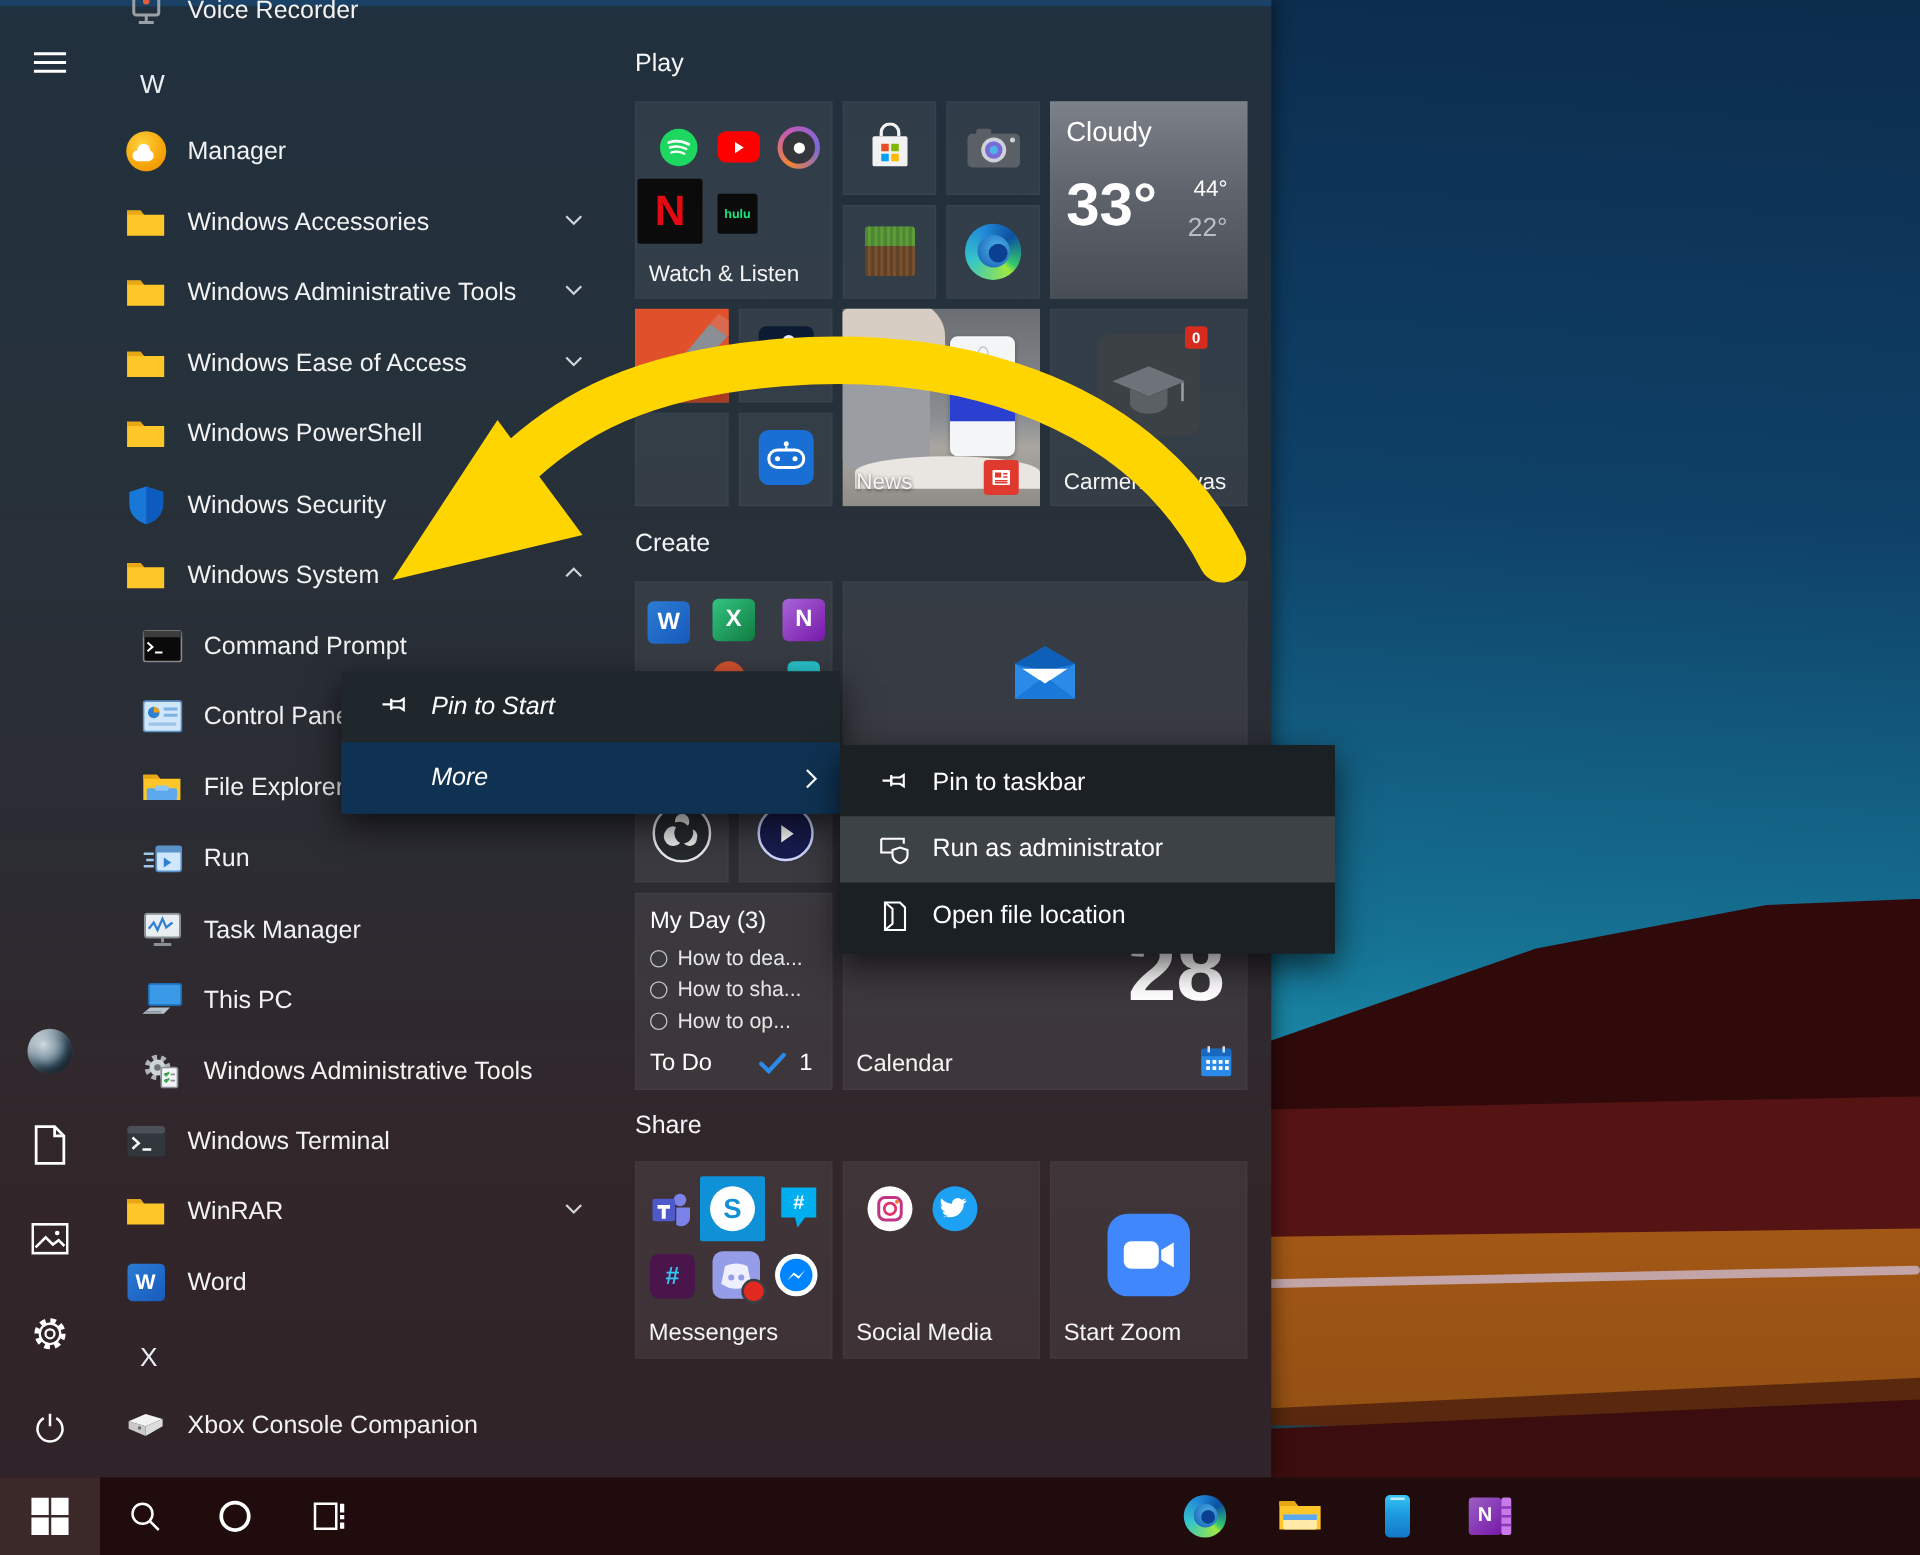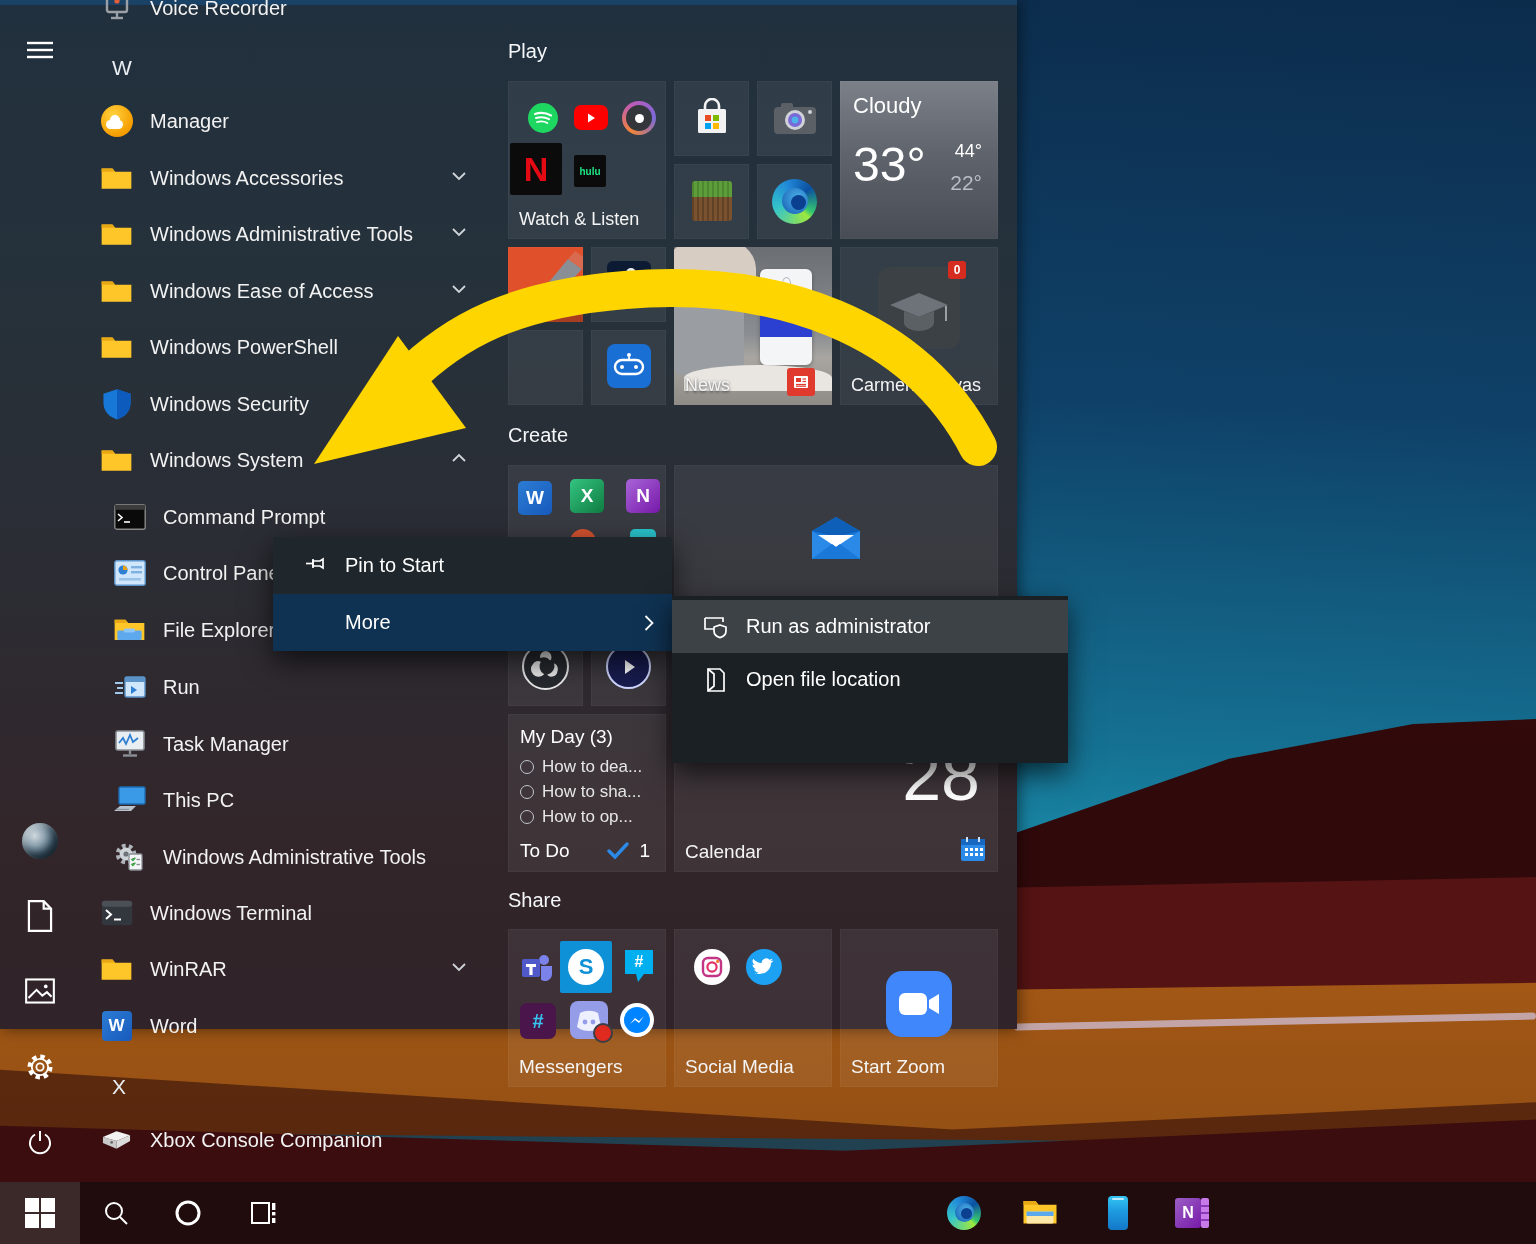--- a/index.html
+++ b/index.html
@@ -20,21 +20,21 @@
     background:linear-gradient(180deg,#b4651a,#c97a1f 40%,#a75a16 75%,#8a4a12);
     clip-path:polygon(0 80.6%,100% 79%,100% 92%,0 91%);}
   .wp-shimmer{position:absolute;left:66%;top:81.8%;width:34%;height:7px;background:#cfc0da;
     opacity:.75;transform:rotate(-1.2deg);border-radius:4px;}
   .wp-shadow{position:absolute;left:0;top:0;width:100%;height:100%;background:#3c0d0f;
     clip-path:polygon(0 90.5%,55% 92.5%,100% 90%,100% 100%,0 100%);}
   .wp-shadow2{position:absolute;left:0;top:0;width:100%;height:100%;background:rgba(40,8,9,.55);
     clip-path:polygon(0 86%,62% 90.8%,100% 88.6%,100% 90.4%,55% 92.6%,0 90.6%);}
 
   
-  .panel{position:absolute;left:0;top:0;width:1017px;height:1029px;
+  .panel{position:absolute;left:0;top:0;width:1017px;height:1182px;
     background:linear-gradient(180deg,#21303e 0%,#26313a 30%,#2c2c33 58%,#32262a 80%,#302329 100%);
     box-shadow:2px 0 14px rgba(0,0,0,.5);}
   .panel-topstrip{position:absolute;left:0;top:0;width:1017px;height:5px;background:#1a4166;}
 
   
   .rail-btn{position:absolute;left:14px;width:52px;height:52px;display:flex;align-items:center;justify-content:center;}
   .rail-btn svg{display:block;}
   .avatar{width:36px;height:36px;border-radius:50%;
     background:radial-gradient(circle at 35% 35%,#cfd8de 0%,#8fa3b0 30%,#3d5a6e 60%,#1d2f3c 100%);
     box-shadow:inset -4px -5px 8px rgba(0,0,0,.5), inset 3px 3px 5px rgba(255,255,255,.35);}
@@ -54,36 +54,36 @@
   
   .tiles-head{position:absolute;font-size:20px;color:#f4f6f8;}
   .tile{position:absolute;background:rgba(255,255,255,0.065);box-shadow:inset 0 0 0 1px rgba(255,255,255,0.03);}
   .tile .tlabel{position:absolute;left:11px;bottom:9px;font-size:18px;color:#f4f4f4;white-space:nowrap;}
   .weather-tile{background:linear-gradient(180deg,#7b8089 0%,#60656d 45%,#474c55 100%);}
   .news-tile{background:#4a4f55;overflow:hidden;}
   .circ{border-radius:50%;}
 
   
   .cmenu{position:absolute;left:273px;top:537px;width:399px;height:114px;background:#1f262c;
-    box-shadow:0 10px 26px rgba(0,0,0,.65);z-index:30;}
+    box-shadow:0 10px 26px rgba(0,0,0,.65);z-index:30;font-style:italic;}
   .cmenu-row{position:absolute;left:0;width:100%;height:57px;display:flex;align-items:center;font-size:20px;color:#fff;}
   .cmenu-row .mi{width:26px;height:26px;margin-left:30px;margin-right:16px;display:flex;align-items:center;justify-content:center;}
   .cmenu-row.noicon{padding-left:72px;box-sizing:border-box;}
   .submenu{position:absolute;left:672px;top:596px;width:396px;height:167px;background:#1b2024;
     box-shadow:0 10px 26px rgba(0,0,0,.65);z-index:31;padding-top:4px;box-sizing:border-box;}
   .submenu-row{position:relative;width:100%;height:53px;display:flex;align-items:center;font-size:20px;color:#fff;}
   .submenu-row .mi{width:28px;height:28px;margin-left:30px;margin-right:16px;display:flex;align-items:center;justify-content:center;}
 
   
   .taskbar{position:absolute;left:0;top:1182px;width:1536px;height:62px;background:#200c0d;z-index:40;}
   .tb-btn{position:absolute;top:0;height:62px;display:flex;align-items:center;justify-content:center;}
 
   .annot-arrow{position:absolute;left:0;top:0;z-index:35;pointer-events:none;}
 
-  .thin{font-weight:400;}
+  .thin{font-weight:700;}
 </style>
 </head>
 <body>
 
 <div class="screen">
 
   <div class="abs" style="inset:0">
     <div class="wp-sky"></div>
     <div class="wp-dune1"></div>
     <div class="wp-dune2"></div>
@@ -722,20 +722,32 @@
     </div>
     <div class="cmenu-row noicon" style="top:57px;background:#0F3252">
       <span>More</span>
       <svg class="abs" style="right:18px;top:21px" width="10" height="16" viewBox="0 0 10 16">
           <path d="M1.5 1l7 7-7 7" fill="none" stroke="#fff" stroke-width="1.8"></path>
         </svg>
     </div>
   </div>
 
   <div class="submenu">
+    <div class="submenu-row">
+      <span class="mi">
+        <svg width="24" height="24" viewBox="0 0 24 24">
+            <g stroke="#fff" stroke-width="1.7" fill="none">
+              <path d="M9 7h7l3-2v9l-3-2H9z"></path>
+              <line x1="9" y1="5" x2="9" y2="14"></line>
+              <line x1="2" y1="9.5" x2="9" y2="9.5"></line>
+            </g>
+          </svg>
+      </span>
+      <span>Pin to taskbar</span>
+    </div>
     <div class="submenu-row" style="background:#3D4247">
       <span class="mi">
         <svg width="26" height="24" viewBox="0 0 26 24">
             <g stroke="#fff" stroke-width="1.7" fill="none">
               <path d="M2 3h18v4M2 3v11h9"></path>
               <path d="M17 10l6 2v4c0 3.4-2.6 5.6-6 6.6-3.4-1-6-3.2-6-6.6v-4z"></path>
             </g>
           </svg>
       </span>
       <span>Run as administrator</span>

